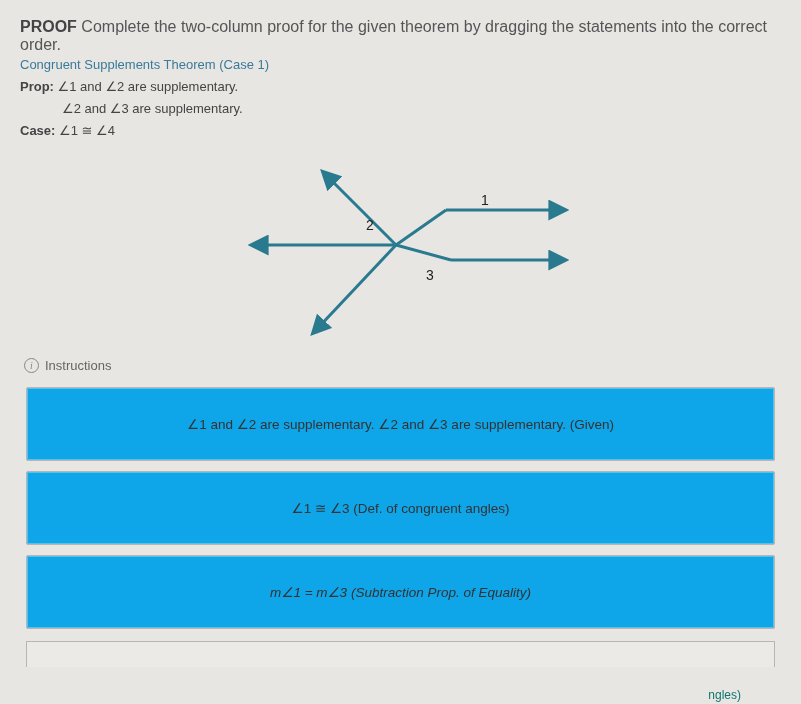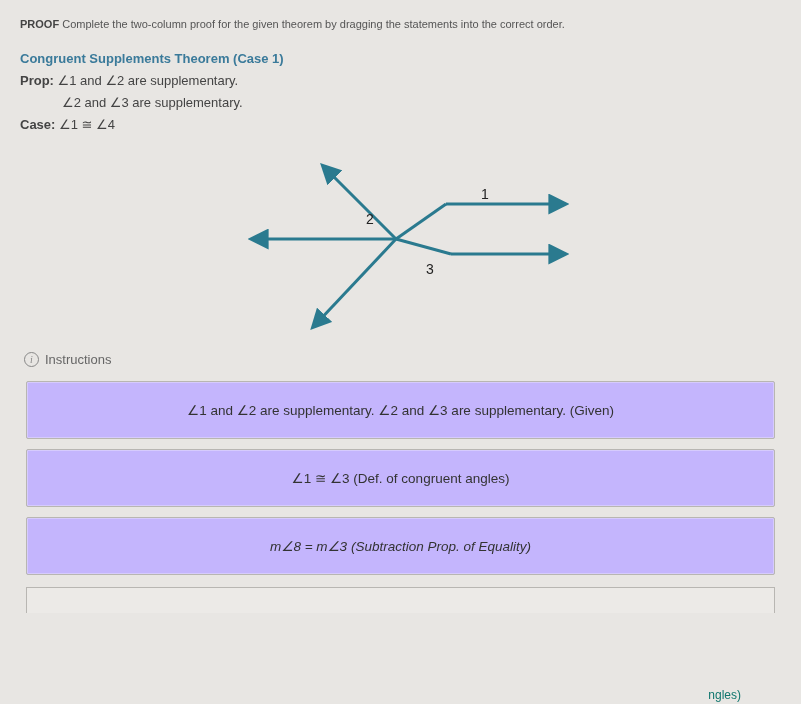--- a/index.html
+++ b/index.html
@@ -7,27 +7,26 @@
       font-family: Arial, Helvetica, sans-serif;
       background: #e8e6e3;
       width: 801px;
       height: 704px;
       padding: 18px 20px;
       color: #3a3a3a;
       overflow: hidden;
       position: relative;
     }
     .header-line {
-      font-size: 11px;
+      font-size: 16px;
       color: #555;
-      margin-bottom: 18px;
     }
     .header-line .bold { font-weight: bold; color:#444; }
     .theorem-block { font-size: 13px; color: #444; line-height: 1.7; margin-bottom: 6px; }
-    .theorem-title { color: #3a7a9a; font-weight: 700; }
+    .theorem-title { color: #3a7a9a; font-weight: 400; }
     .label-bold { font-weight: bold; }
     .angle { font-family: Liberation Sans, sans-serif; }
     .diagram-wrap {
       width: 100%;
       display: flex;
       justify-content: center;
       margin: 8px 0 18px 0;
     }
     svg.diagram { width: 360px; height: 190px; }
     .instructions-row {
@@ -39,23 +38,23 @@
       margin: 4px 0 14px 4px;
     }
     .info-icon {
       width: 15px; height: 15px; border:1px solid #888; border-radius:50%;
       display:inline-flex; align-items:center; justify-content:center;
       font-size:10px; color:#888; font-style: italic; font-family: Georgia, serif;
     }
     .statements { display:flex; flex-direction:column; gap:10px; padding: 0 6px; }
     .stmt {
       border: 1px solid #b8b6b2;
-      background: #c4b5fd;
+      background: #0ea5e9;
       border-radius: 2px;
-      padding: 20px 10px;
+      padding: 28px 10px;
       text-align: center;
       font-size: 13.5px;
       color: #333;
       cursor: grab;
       box-shadow: inset 0 0 0 1px rgba(255,255,255,0.3);
     }
     .partial-stmt {
       height: 26px;
       border-top: 1px solid #b8b6b2;
       border-left: 1px solid #b8b6b2;
@@ -125,18 +124,18 @@
 </div>
 
 <div class="statements">
   <div class="stmt">
     <span>∠1 and ∠2 are supplementary. ∠2 and ∠3 are supplementary. (Given)</span>
   </div>
   <div class="stmt">
     <span>∠1 ≅ ∠3 (Def. of congruent angles)</span>
   </div>
   <div class="stmt">
-    <span class="itl">m∠8 = m∠3 (Subtraction Prop. of Equality)</span>
+    <span class="itl">m∠1 = m∠3 (Subtraction Prop. of Equality)</span>
   </div>
   <div class="partial-stmt"></div>
 </div>
 
 <div class="bottom-fade">ngles)</div>
 
 </body></html>

